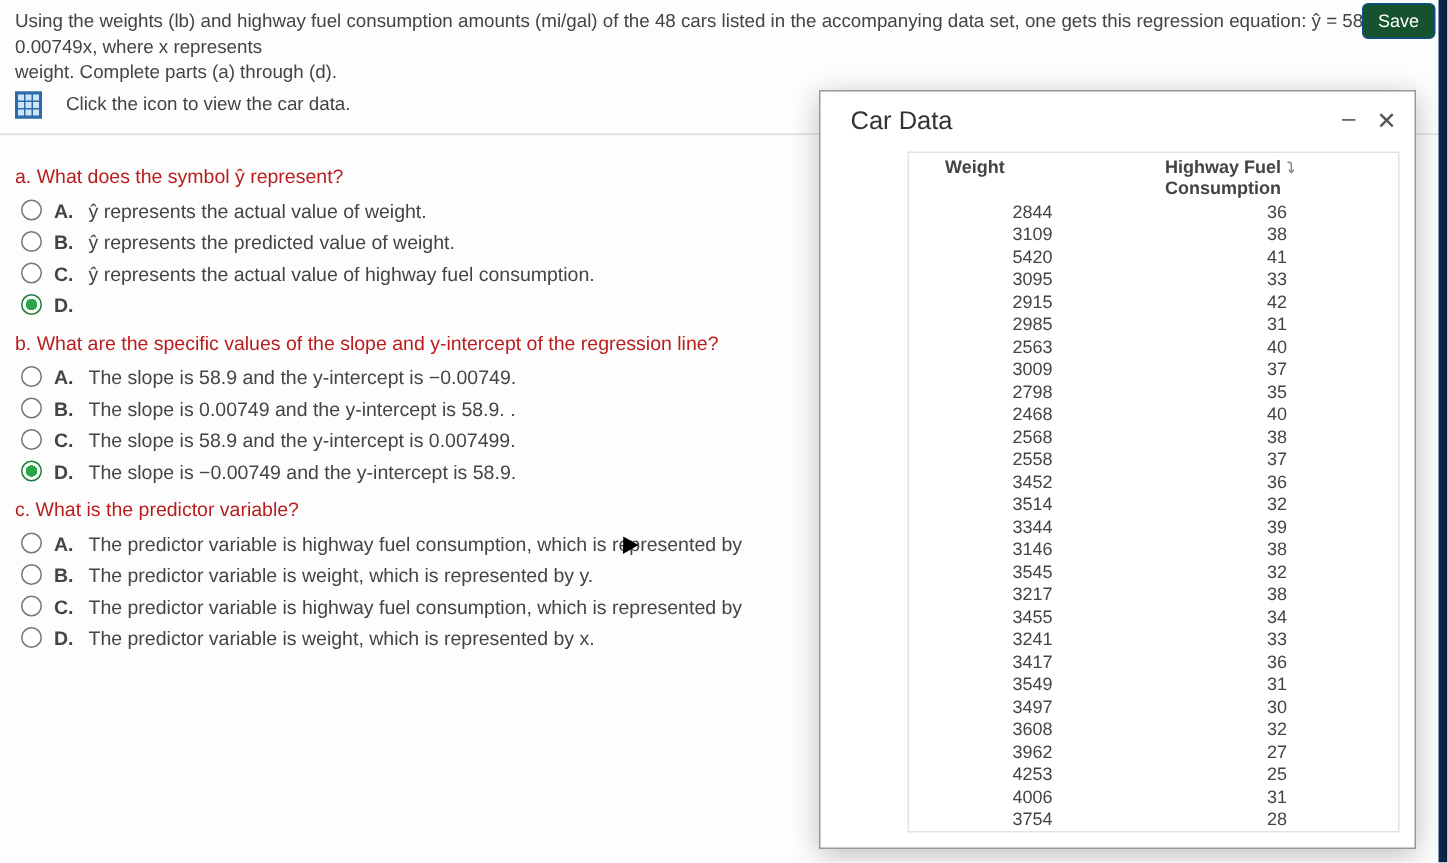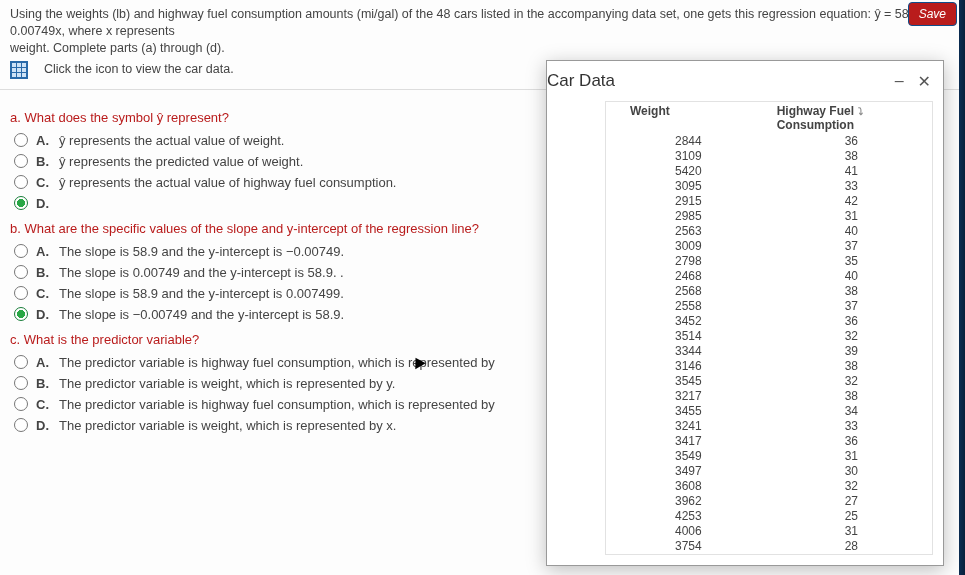--- a/index.html
+++ b/index.html
@@ -9,27 +9,26 @@
     color: #333;
     background: #fdfdfd;
     width: 965px;
     height: 575px;
     overflow: hidden;
     position: relative;
   }
   .top-bar {
     position: absolute;
     top: 2px; right: 8px;
-    background: #b91c1c;
+    background: #14532d;
     color: #fff;
     border-radius: 4px;
     padding: 4px 10px;
     font-size: 12px;
     border: 1px solid #0e4e8b;
-    font-style: italic;
   }
   .prompt-area { padding: 6px 10px 4px 10px; line-height:1.35; }
   .prompt-text { color:#444; font-size:12.5px; }
   .icon-row { display:flex; align-items:center; gap:16px; margin-top:4px; color:#444; font-size:12.5px;}
   .data-icon {
     width:18px; height:18px;
     border:1px solid #2a6aa8;
     display:grid; grid-template-columns:repeat(3,1fr); grid-template-rows:repeat(3,1fr);
     gap:1px; padding:1px; background:#2a6aa8;
   }
@@ -51,21 +50,21 @@
     border-bottom:10px solid #000; transform:rotate(-30deg);
   }
 
   
   .popup {
     position:absolute; top:60px; left:546px; width:398px; height:506px;
     background:#fff; border:1px solid #999; box-shadow:0 4px 18px rgba(0,0,0,.25);
     display:flex; flex-direction:column;
   }
   .popup-header { display:flex; align-items:center; justify-content:space-between;
-    padding:10px 12px 6px 0; }
+    padding:10px 12px 6px 20px; }
   .popup-title { font-size:17px; color:#333; }
   .popup-ctrls { display:flex; gap:14px; color:#555; font-size:16px; }
   .popup-body { flex:1; overflow:hidden; padding:4px 10px 10px 10px;margin-left:48px; }
   .data-table-wrap { border:1px solid #e2e2e2; height:100%; overflow:hidden; }
   .data-table { width:100%; border-collapse:collapse; font-size:12px; color:#444;}
   .data-table th { text-align:left; padding:2px 6px 2px 24px; font-weight:bold; font-size:12px; border-bottom:0; vertical-align:top;}
   .data-table td { text-align:center; padding:0px 6px 0px 24px; line-height:1.25;}
   .col-w { width:45%; }
   .col-f { width:55%; }
   .dropdown-ico { font-size:10px; color:#888; margin-left:4px;}

